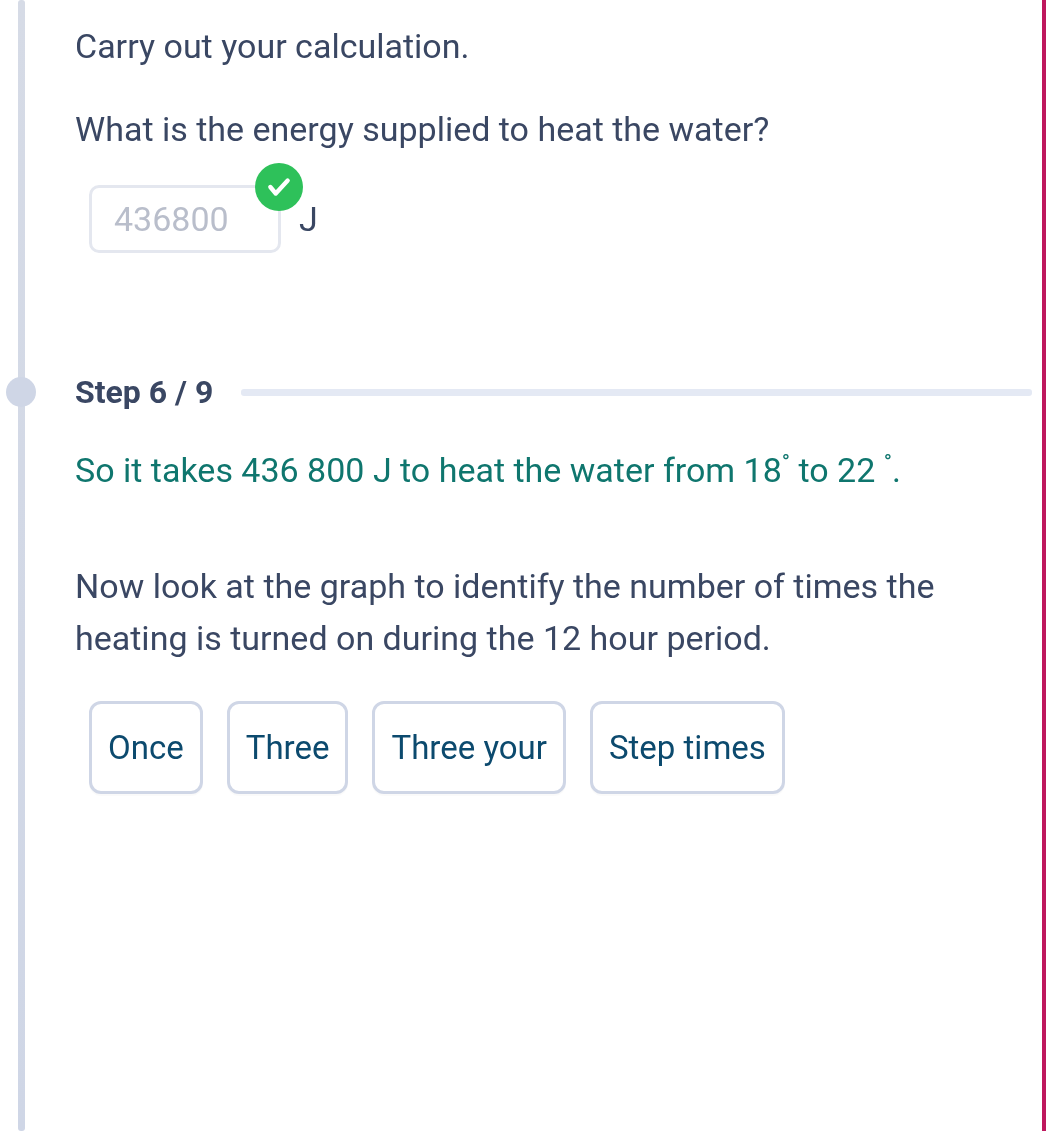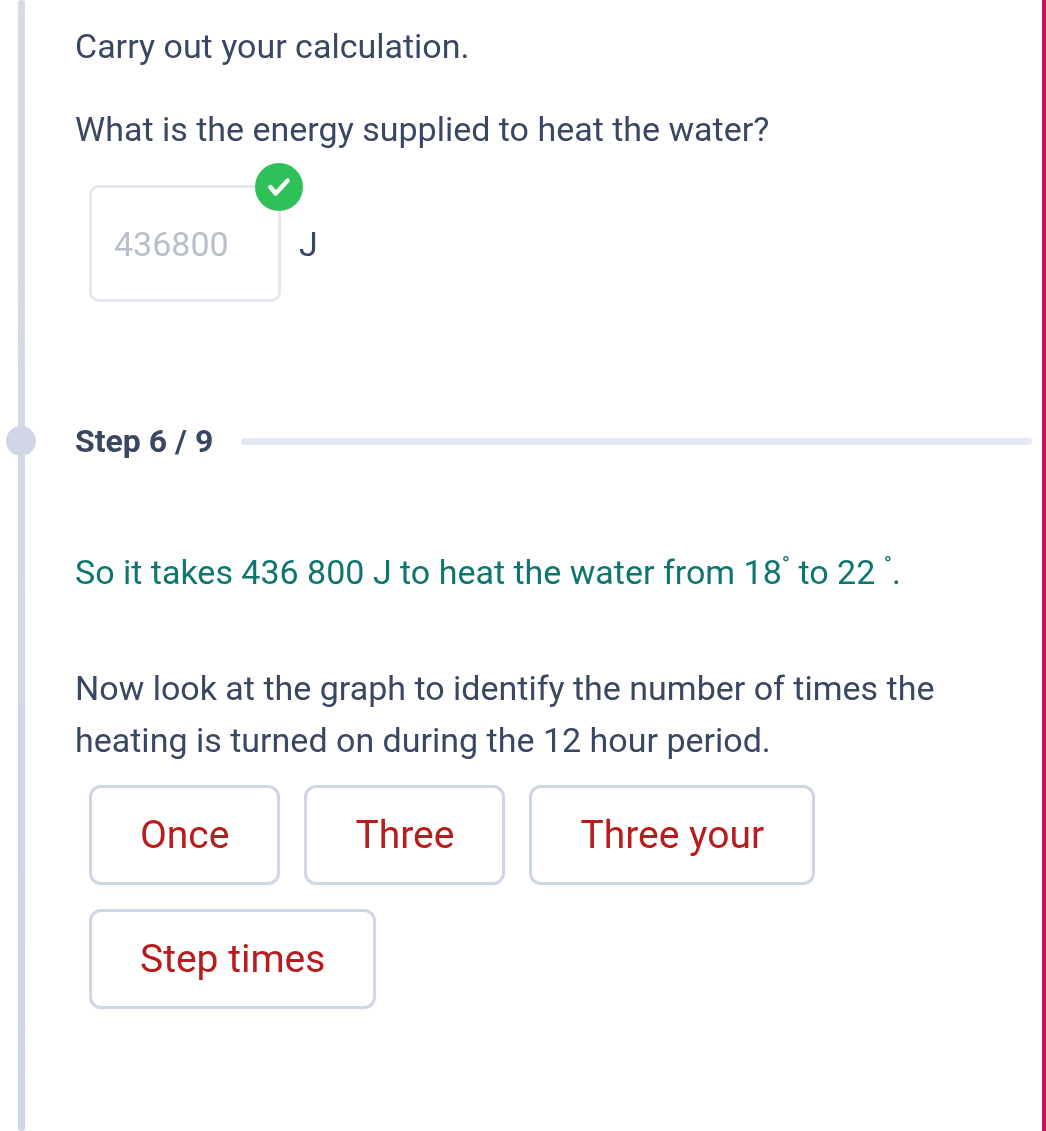--- a/index.html
+++ b/index.html
@@ -35,35 +35,35 @@
     font-size: 34px;
     line-height: 1.55;
     color: #3a4763;
     margin-bottom: 30px;
   }
   .q2-text {
     font-size: 34px;
     line-height: 1.55;
     color: #3a4763;
     margin-top: 62px;
-    margin-bottom: 18px;
+    margin-bottom: 36px;
   }
   .ans-row {
     display: flex;
     align-items: center;
     gap: 16px;
     margin-left: 14px;
     margin-bottom: 120px;
   }
   .ans-input-wrap {
     position: relative;
   }
   .ans-input {
     width: 192px;
-    height: 117px;
+    height: 68px;
     border: 3px solid #e4e7ef;
     border-radius: 10px;
     font-size: 34px;
     color: #b9becb;
     padding: 0 22px;
     background: #fff;
     font-family: inherit;
   }
   .tickmark {
     position: absolute;
@@ -80,21 +80,21 @@
   .tickmark svg { width: 26px; height: 26px; }
   .unit {
     font-size: 34px;
     color: #3a4763;
     margin-left: 2px;
   }
   .step-row {
     display: flex;
     align-items: center;
     gap: 28px;
-    margin-bottom: 85px;
+    margin-bottom: 32px;
     position: relative;
   }
   .step-dot {
     position: absolute;
     left: -69px;
     top: 50%;
     transform: translateY(-50%);
     width: 30px;
     height: 30px;
     background: #cfd6e6;
@@ -121,23 +121,23 @@
   .options {
     display: flex;
     flex-wrap: wrap;
     gap: 24px;
     margin-left: 14px;
   }
   .opt {
     border: 3px solid #cfd6e6;
     background: #ffffff;
     border-radius: 12px;
-    padding: 24px 48px;
-    font-size: 39px;
-    color: #b91c1c;
+    padding: 24px 16px;
+    font-size: 33px;
+    color: #0c4a6e;
     cursor: pointer;
     font-family: inherit;
     box-shadow: 0 2px 0 rgba(0,0,0,0.02);
   }
 </style>
 </head>
 <body>
 
 <div class="wrap">
   <div class="vline"></div>

